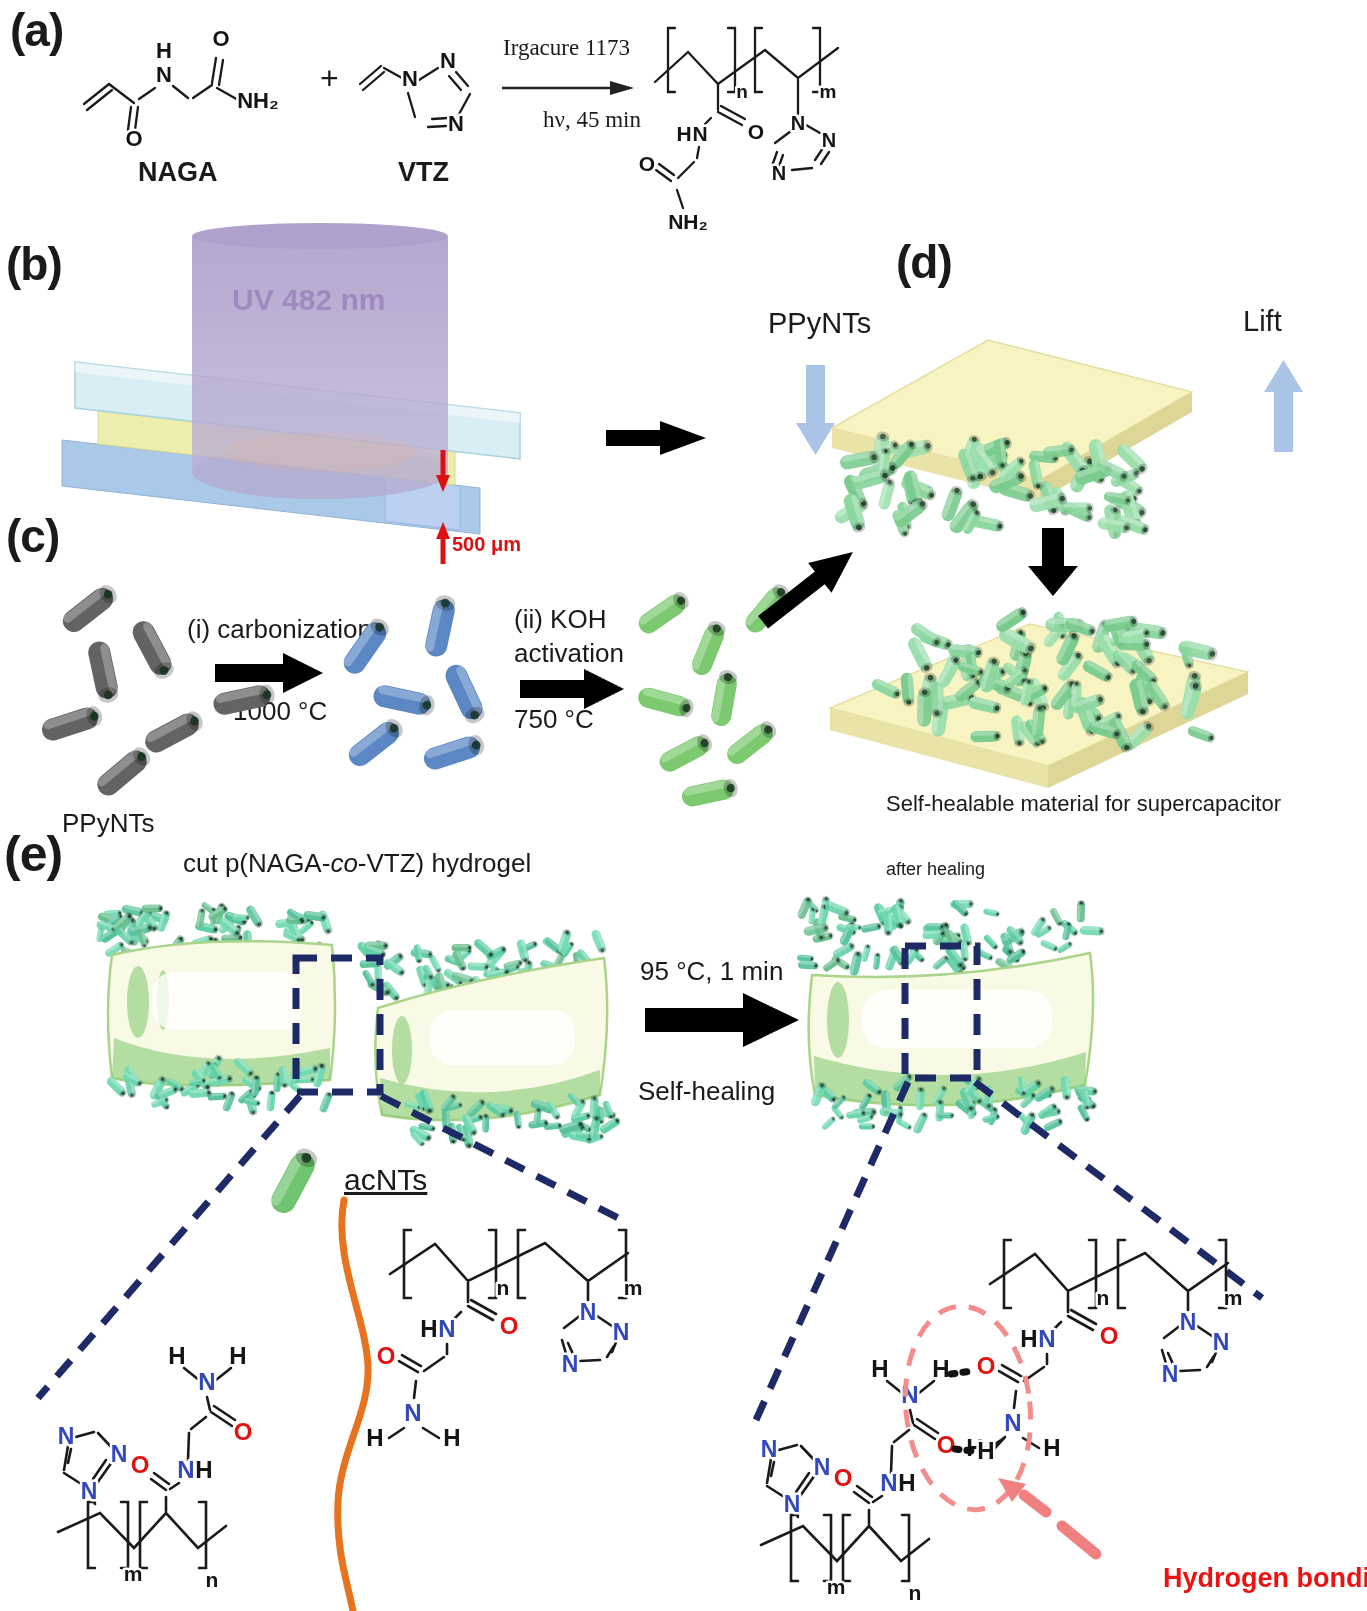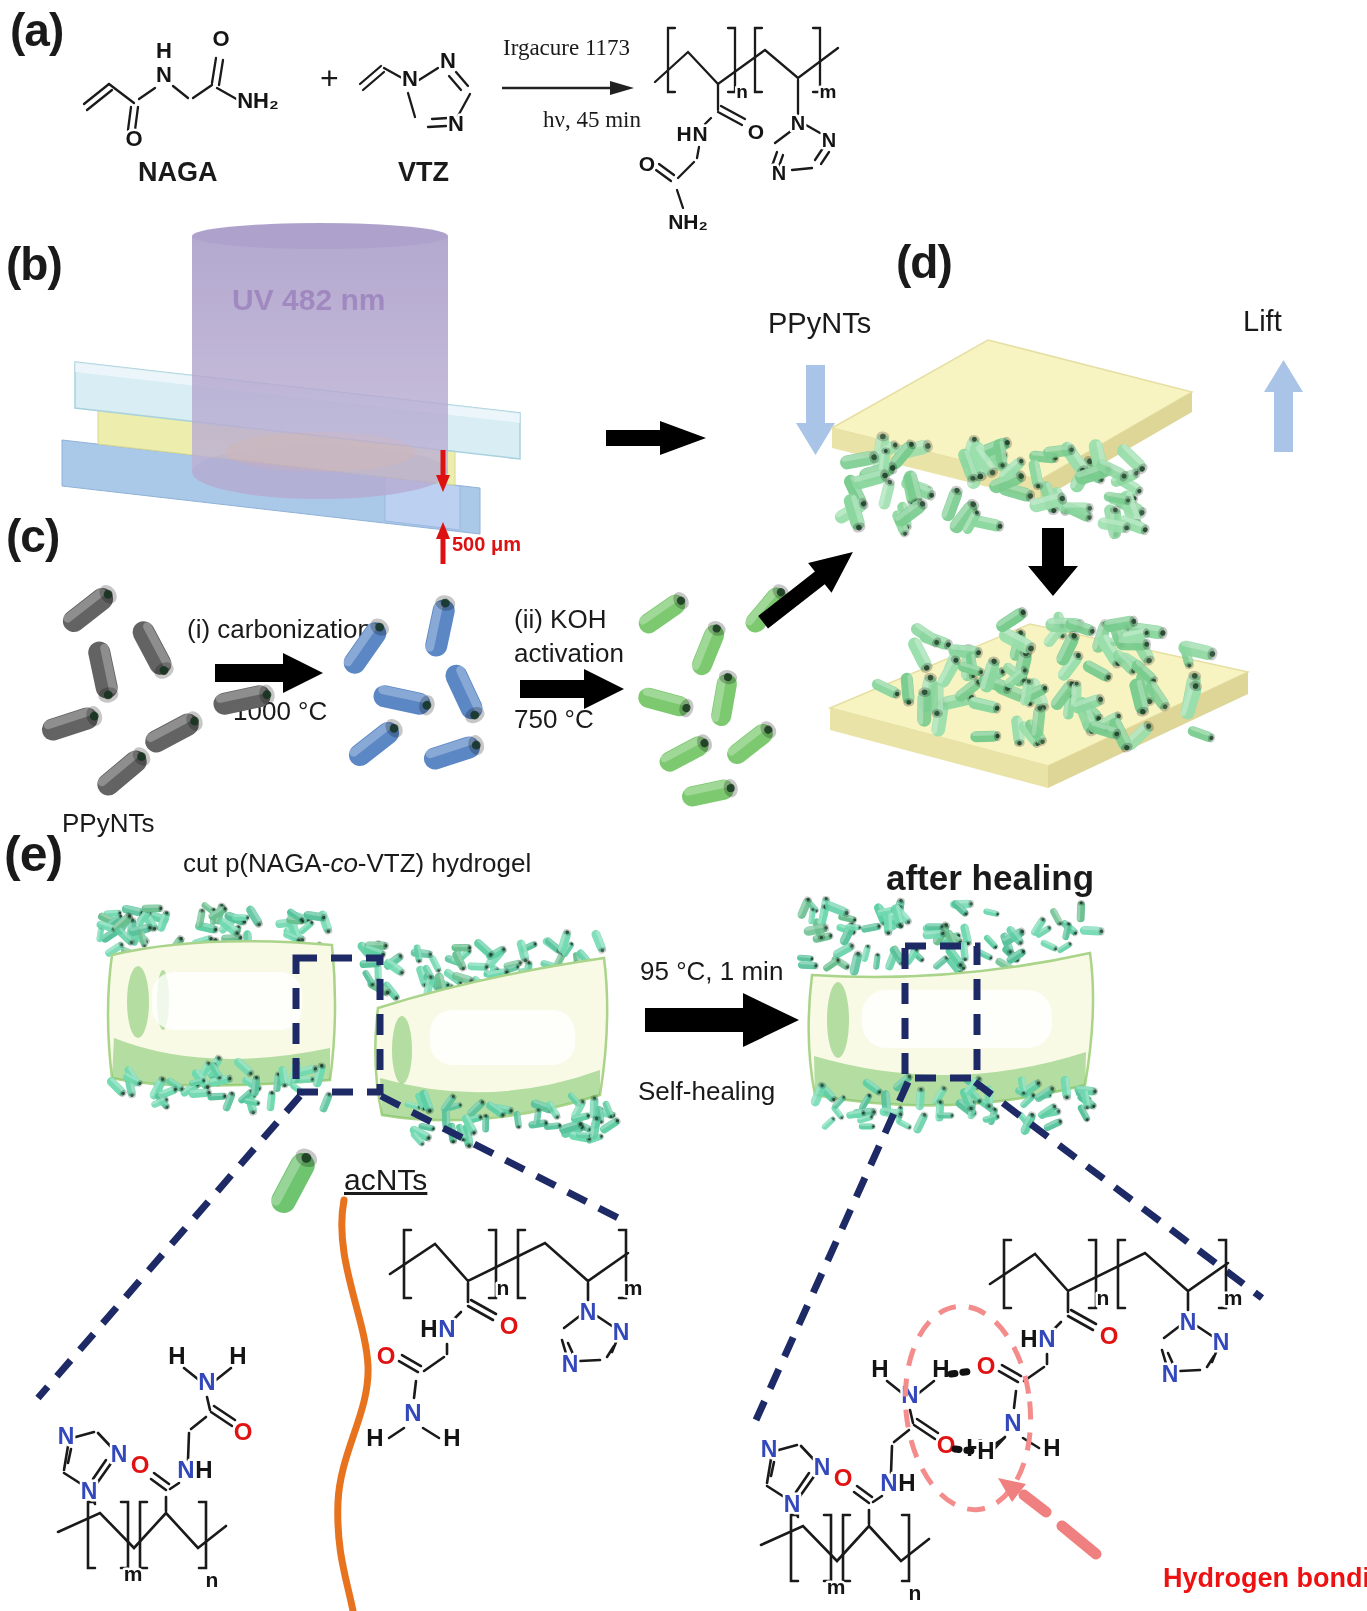--- a/index.html
+++ b/index.html
@@ -49,24 +49,25 @@
   <div class="lbl" style="left:187px;top:616px;font-size:26px;">(i) carbonization</div>
   <div class="lbl" style="left:233px;top:698px;font-size:26px;">1000 °C</div>
   <div class="lbl" style="left:514px;top:606px;font-size:26px;">(ii) KOH</div>
   <div class="lbl" style="left:514px;top:640px;font-size:26px;">activation</div>
   <div class="lbl" style="left:514px;top:706px;font-size:26px;">750 °C</div>
 
   <div class="lbl panel-letter" style="left:896px;top:238px;">(d)</div>
   <div class="lbl" style="left:768px;top:308px;font-size:29px;">PPyNTs</div>
   <div class="lbl" style="left:1243px;top:306px;font-size:29px;text-align:center;">Lift</div>
   <div class="lbl" style="left:880px;top:420px;font-size:20px;transform:rotate(9deg);transform-origin:left top;"><span>p(NAGA-</span><span class="it">co</span><span>-VTZ) polymer</span></div>
+  <div class="lbl" style="left:886px;top:792px;font-size:22px;">Self-healable material for supercapacitor</div>
 
   <div class="lbl panel-letter" style="left:4px;top:828px;font-size:50px;">(e)</div>
   <div class="lbl" style="left:183px;top:850px;font-size:26px;"><span>cut p(NAGA-</span><span class="it">co</span><span>-VTZ) hydrogel</span></div>
-  <div class="lbl" style="left:886px;top:860px;font-size:35px;font-weight:bold;">after healing</div>
+  <div class="lbl" style="left:886px;top:860px;font-size:18px;">after healing</div>
   <div class="lbl" style="left:640px;top:958px;font-size:26px;">95 °C, 1 min</div>
   <div class="lbl" style="left:638px;top:1078px;font-size:26px;">Self-healing</div>
   <div class="lbl" style="left:344px;top:1164px;font-size:30px;text-decoration:underline;">acNTs</div>
   <div class="lbl" style="left:1163px;top:1564px;font-size:27px;font-weight:600;color:#ee1111;">Hydrogen bonding</div>
 
   <svg width="1367" height="1611" viewBox="0 0 1367 1611">
     <defs>
       <linearGradient id="uvgrad" x1="0" y1="0" x2="0" y2="1">
         <stop offset="0" stop-color="#a193c4"></stop>
           <stop offset="0.5" stop-color="#b0a3cc"></stop>

